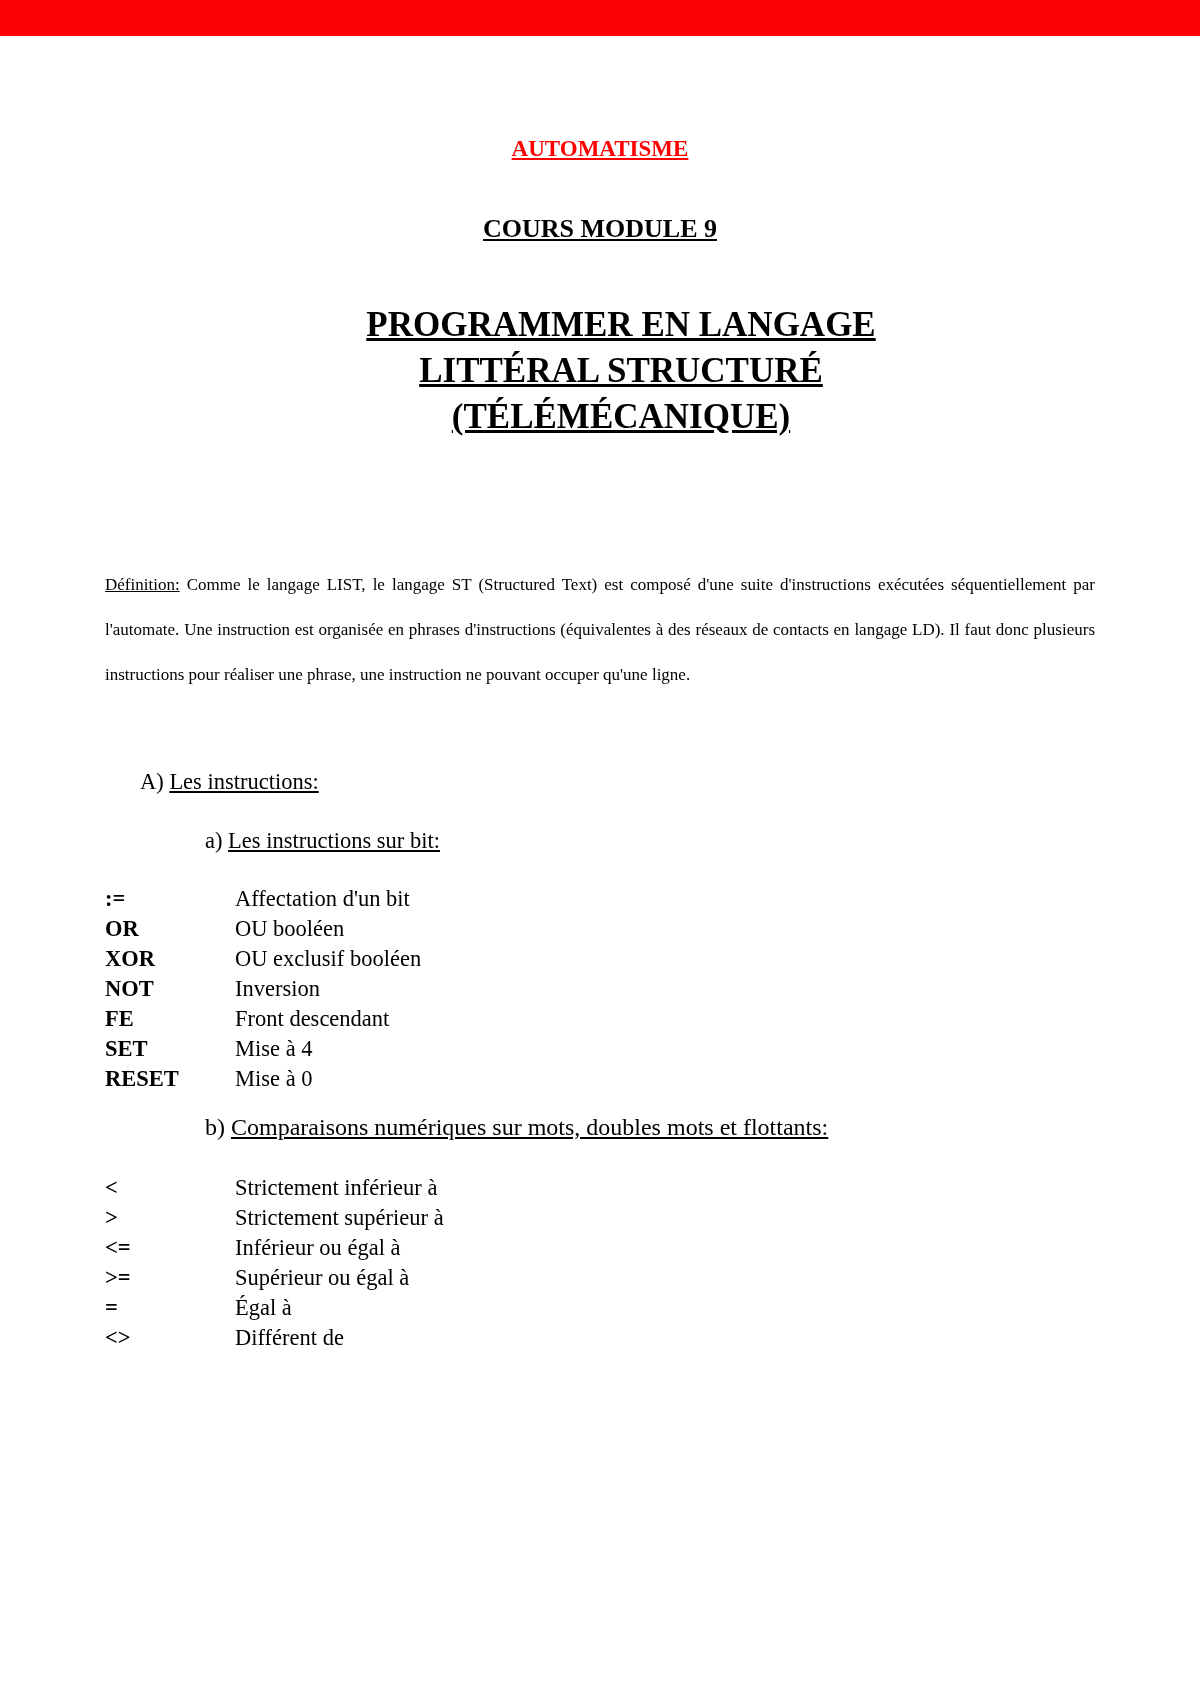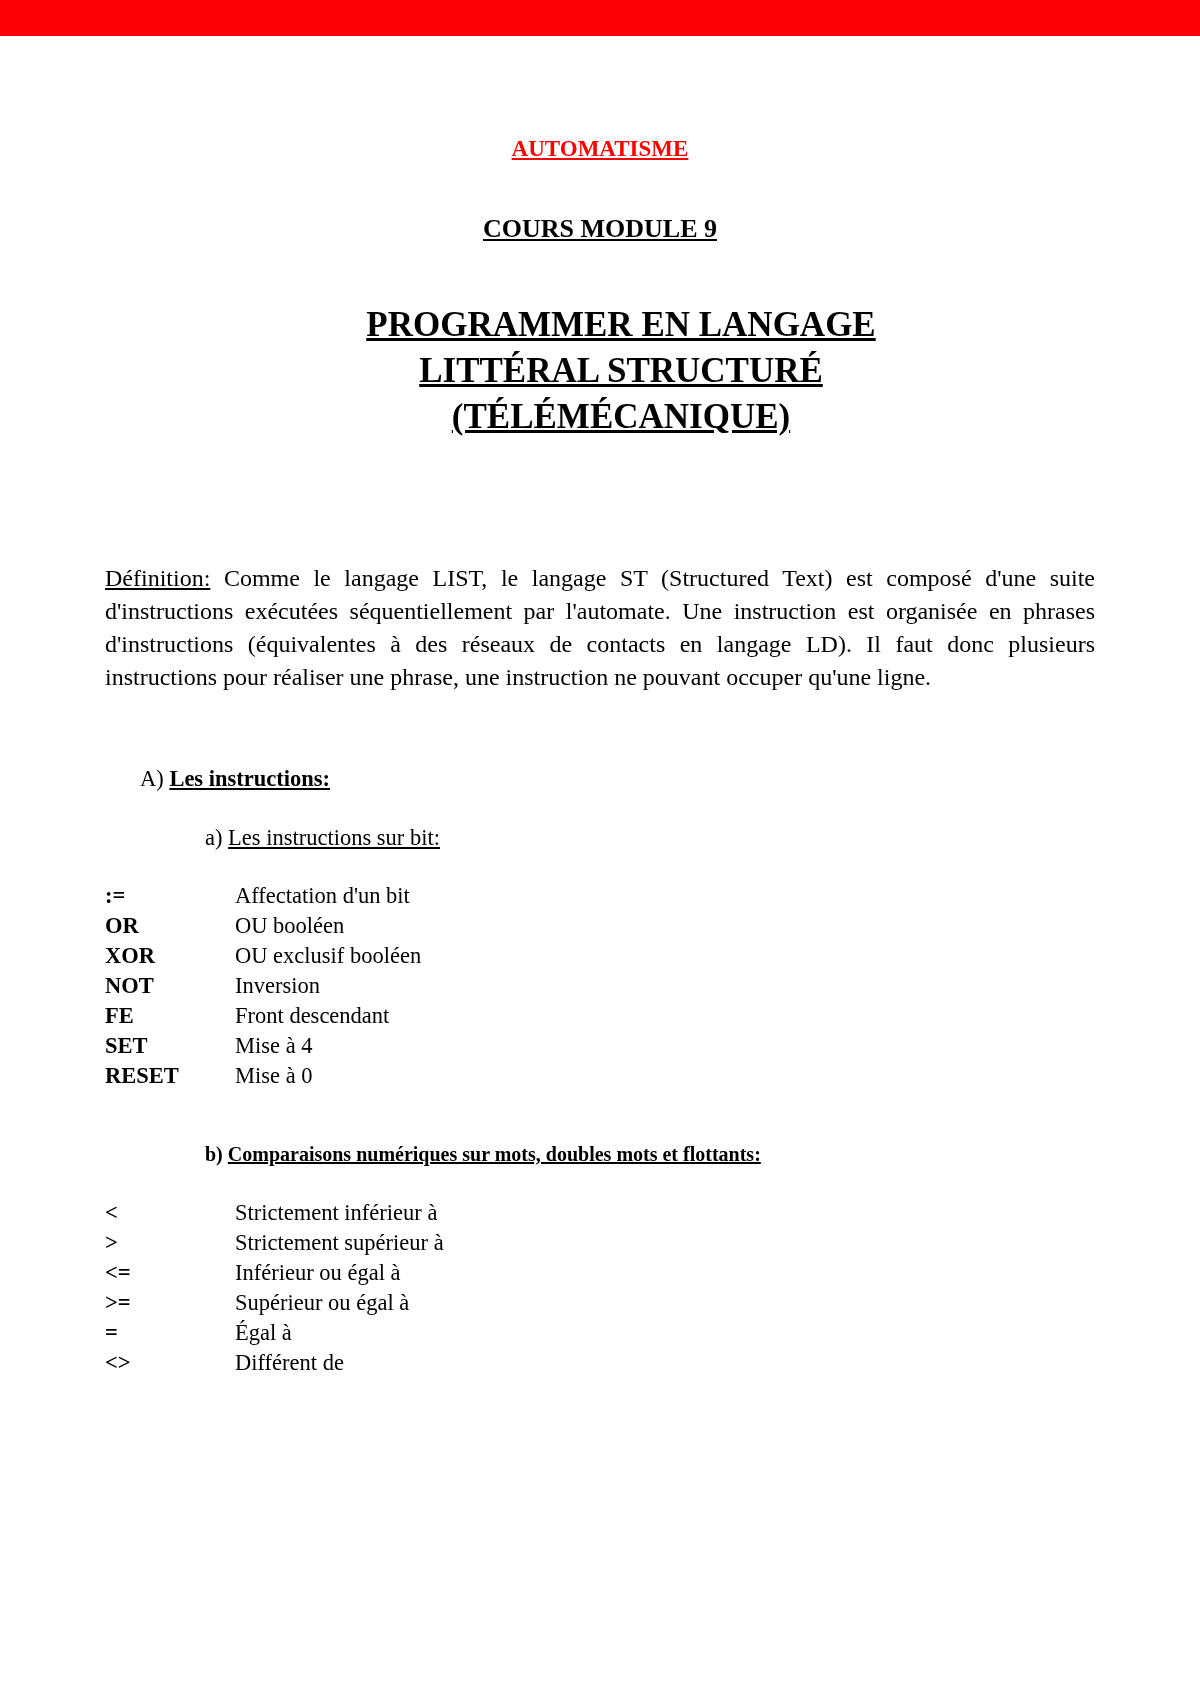--- a/index.html
+++ b/index.html
@@ -43,30 +43,30 @@
     margin: 58px 0 0 0;
     text-align: center;
     font-size: 35px;
     font-weight: bold;
     line-height: 46px;
   }
   .main-title .line { display: block; }
   .main-title .line span { text-decoration: underline; margin-left: 42px; }
   .definition {
     margin: 122px 0 0 0;
-    font-size: 24px;
-    line-height: 33px;
+    font-size: 17px;
+    line-height: 45px;
     text-align: justify;
   }
   .definition .def-label { text-decoration: underline; }
   .section-a {
     margin: 72px 0 0 35px;
     font-size: 22.5px;
   }
-  .section-a .underlined { text-decoration: underline; font-weight: bold; }
+  .section-a .underlined { text-decoration: underline; }
   .sub-heading {
     margin: 33px 0 0 100px;
     font-size: 22.5px;
   }
   .sub-heading .underlined { text-decoration: underline; margin-top: 44px; }
   .op-list {
     margin: 30px 0 0 0;
     font-size: 22.5px;
   }
   .op-row {
@@ -75,23 +75,22 @@
   }
   .op-row .op {
     width: 130px;
     flex: 0 0 130px;
     font-weight: bold;
   }
   .op-row .desc {
     flex: 1;
   }
   .sub-heading-b {
-    margin: 52px 0 0 100px;
-    font-size: 20px;
-    font-weight: bold;
+    margin: 20px 0 0 100px;
+    font-size: 24px;
   }
   .sub-heading-b .underlined { text-decoration: underline; }
   .cmp-list {
     margin: 32px 0 0 0;
     font-size: 22.5px;
   }
 </style>
 </head>
 <body>
 

